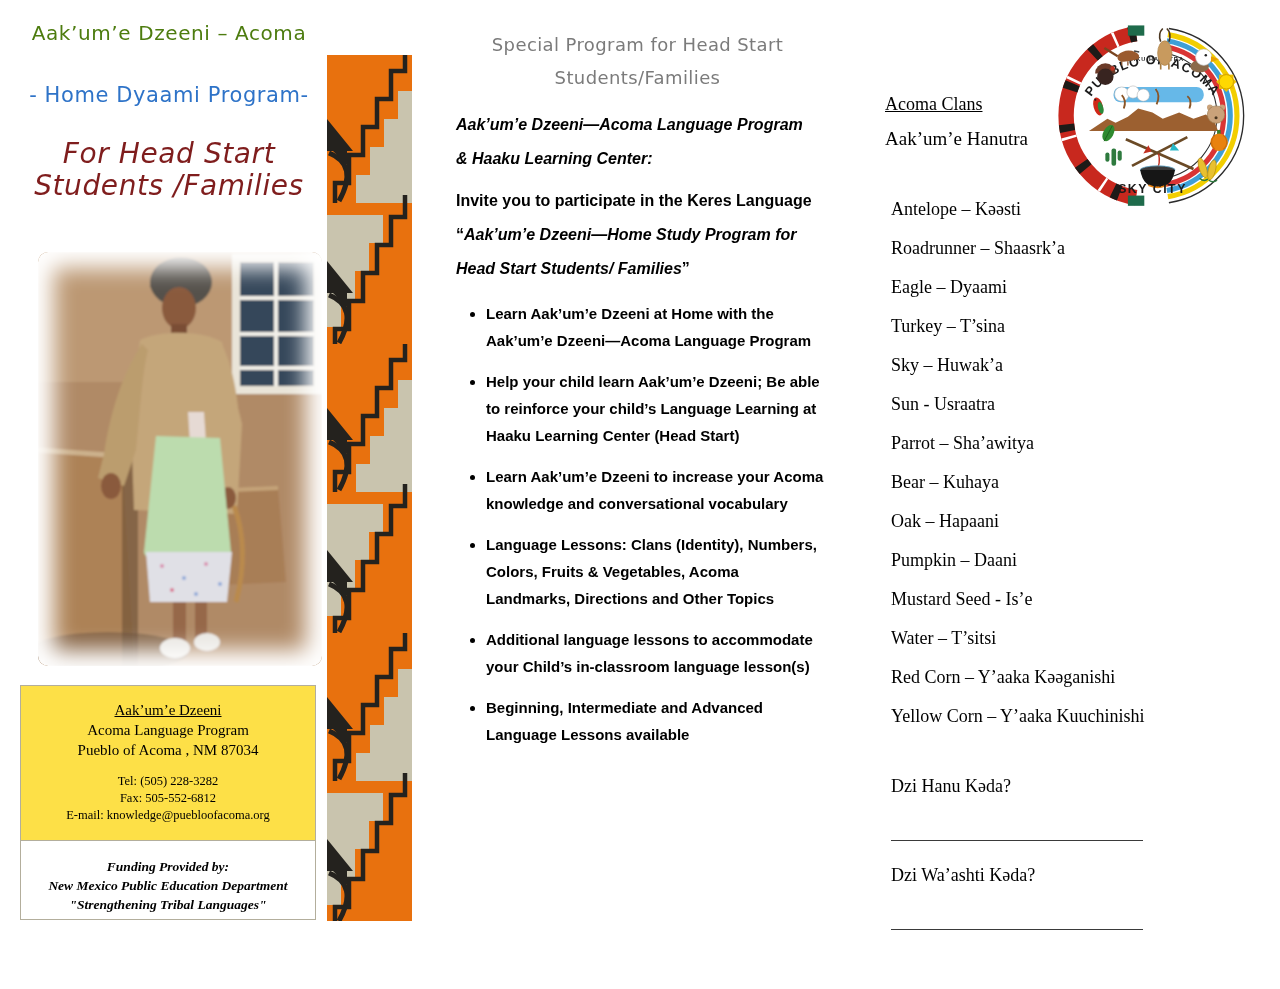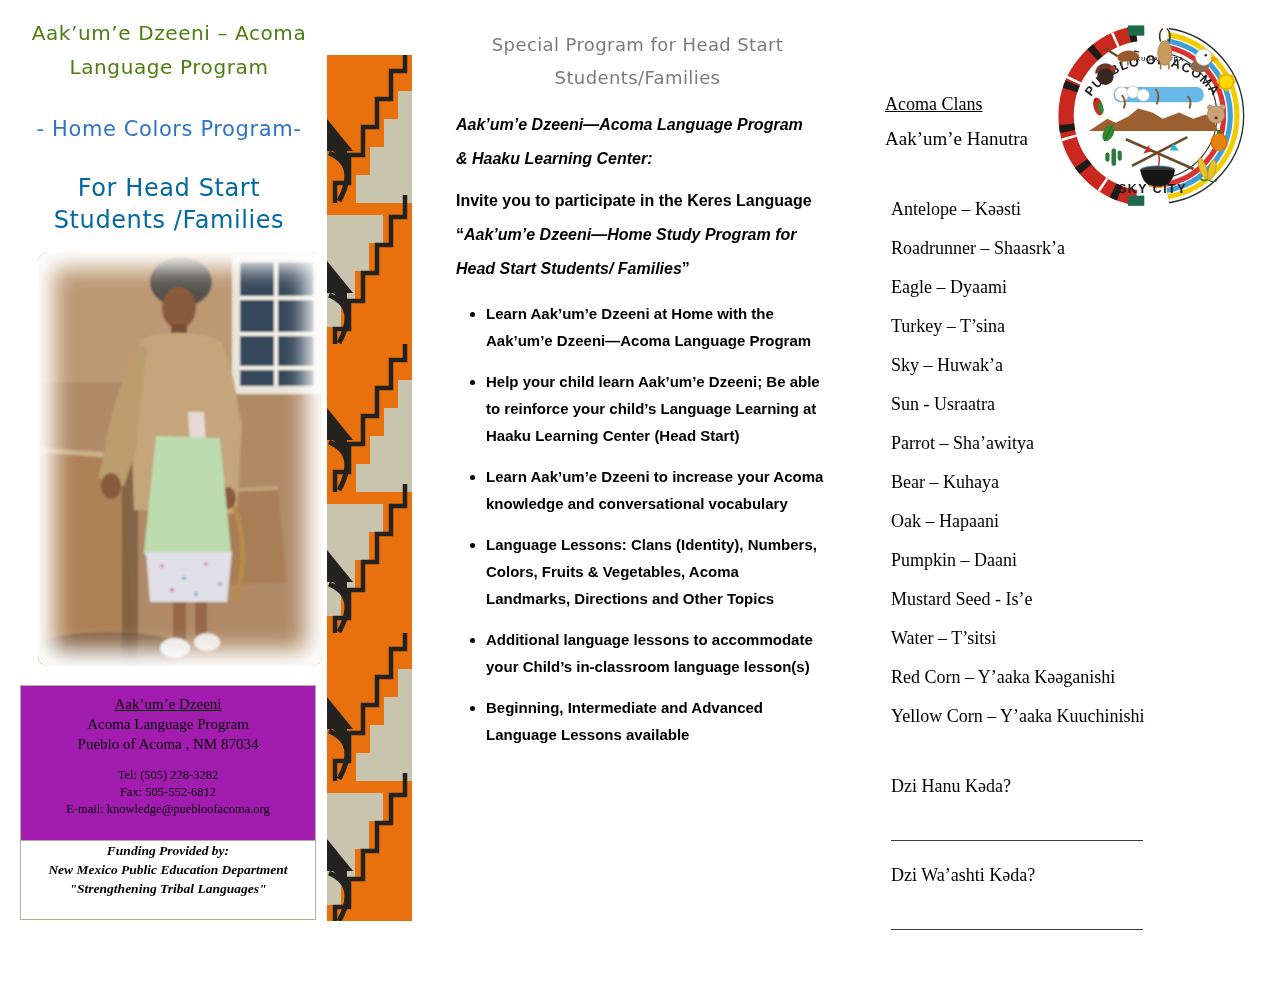--- a/index.html
+++ b/index.html
@@ -4,39 +4,39 @@
 <style>
   html,body{margin:0;padding:0;background:#ffffff;}
   .page{position:relative;width:1280px;height:989px;background:#fff;overflow:hidden;
         font-family:"Liberation Sans",sans-serif;color:#000;}
 
   
   .left-col{position:absolute;left:18px;top:16px;width:302px;text-align:center;}
   .pap{font-family:"DejaVu Sans",sans-serif;letter-spacing:.6px;}
   .title-line{font-size:20px;color:#4d7c0f;line-height:34px;font-weight:500;}
   .blue-sub{margin-top:30px;font-size:21px;color:#2e73c8;line-height:30px;}
-  .blue-aud{margin-top:28px;font-size:24px;color:#0369a1;line-height:32px;}
+  .blue-aud{margin-top:28px;font-size:28px;color:#7f1d1d;line-height:32px;font-style:italic;}
 
   .photo{position:absolute;left:38px;top:252px;width:284px;height:414px;border-radius:10px;overflow:hidden;}
   .photo svg{display:block;width:100%;height:100%;}
   .photo::after{content:"";position:absolute;inset:0;border-radius:10px;
      box-shadow:inset 0 0 22px 16px #ffffff;pointer-events:none;}
 
   .contact-box{position:absolute;left:20px;top:685px;width:296px;height:156px;
-     border:1px solid #b3ae9c;background:#a21caf;text-align:center;
-     font-family:"Liberation Serif",serif;padding-top:8px;box-sizing:border-box;}
+     border:1px solid #b3ae9c;background:#fde047;text-align:center;
+     font-family:"Liberation Serif",serif;padding-top:14px;box-sizing:border-box;}
   .contact-box .name{font-size:15px;text-decoration:underline;line-height:20px;}
   .contact-box .row{font-size:15px;line-height:20px;}
   .contact-box .small{font-size:12.5px;line-height:17px;}
   .contact-box .gap{height:13px;}
 
   .funding-box{position:absolute;left:20px;top:840px;width:296px;height:80px;
      border:1px solid #b3ae9c;background:#fff;text-align:center;
      font-family:"Liberation Serif",serif;font-weight:bold;font-style:italic;
-     box-sizing:border-box;}
+     padding-top:16px;box-sizing:border-box;}
   .funding-box .frow{font-size:13.5px;line-height:19px;}
 
   
   .strip{position:absolute;left:327px;top:55px;width:85px;height:866px;}
   .strip svg{display:block;width:100%;height:100%;}
 
   
   .mid-col{position:absolute;left:450px;top:28px;width:375px;}
   .mid-head{text-align:center;font-family:"DejaVu Sans",sans-serif;letter-spacing:.4px;
      color:#7b7b7b;font-size:18px;line-height:33px;}
@@ -63,22 +63,21 @@
   .logo{position:absolute;left:1050px;top:8px;width:205px;height:205px;}
   .logo svg{display:block;width:100%;height:100%;}
 </style>
 </head>
 <body>
 
 <div class="page">
 
   <div class="left-col">
     <div class="title-line pap">Aak’um’e Dzeeni – Acoma</div>
-    <div class="title-line pap">Language Program</div>
-    <div class="blue-sub pap">- Home Colors Program-</div>
+    <div class="blue-sub pap">- Home Dyaami Program-</div>
     <div class="blue-aud pap">For Head Start</div>
     <div class="blue-aud pap" style="margin-top:0;">Students /Families</div>
   </div>
 
   <div class="photo">
     <svg viewBox="0 0 284 414">
       <defs>
         <filter id="soft" x="-5%" y="-5%" width="110%" height="110%">
           <feGaussianBlur stdDeviation="1.1"></feGaussianBlur>
         </filter>

